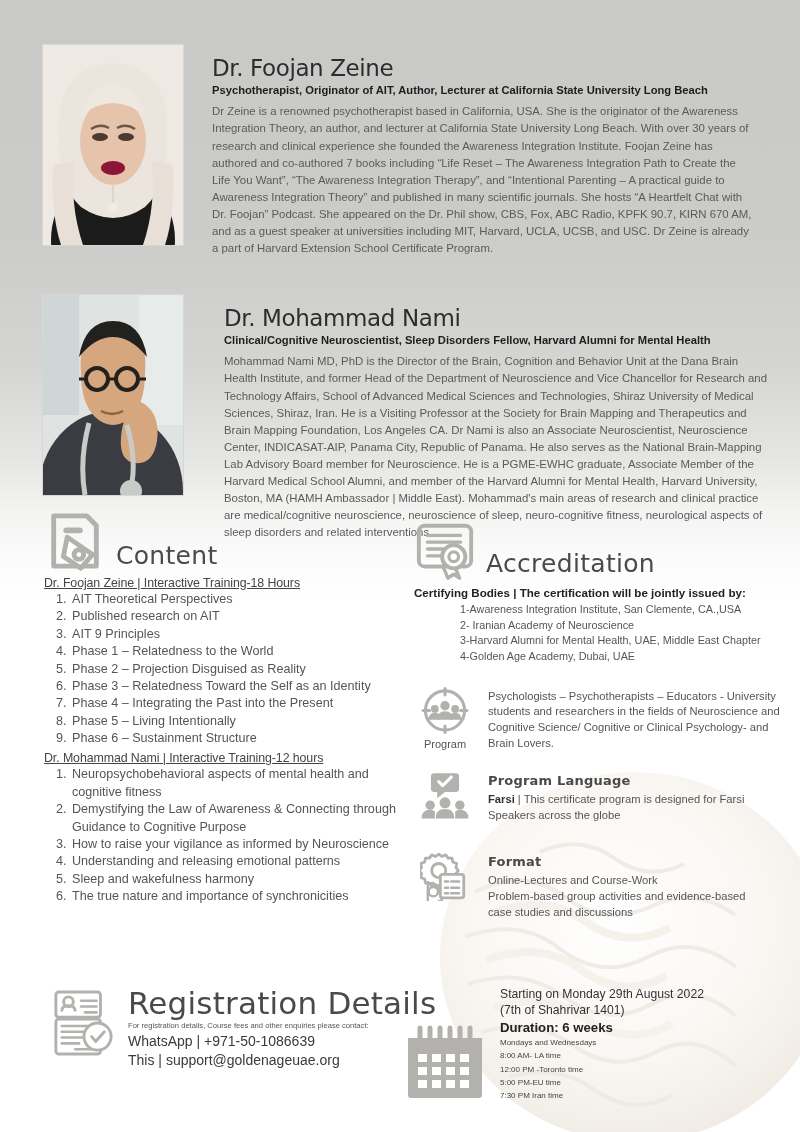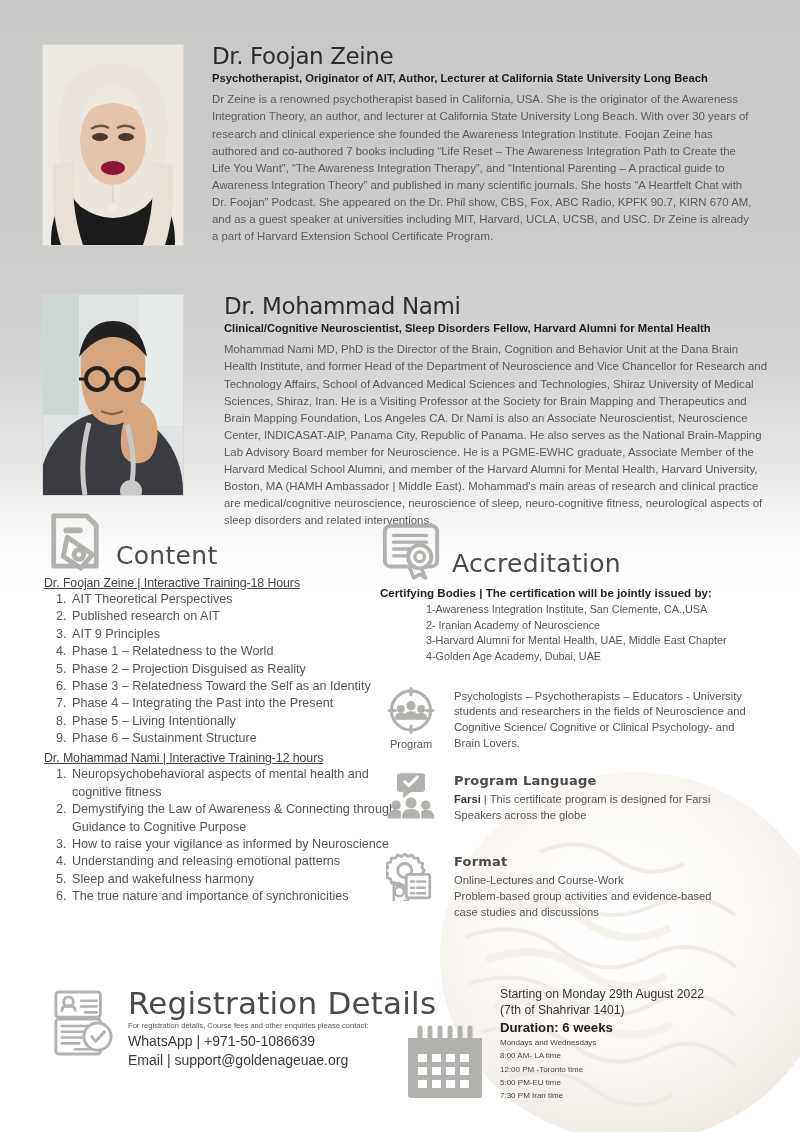--- a/index.html
+++ b/index.html
@@ -27,21 +27,21 @@
   .photo{
     width:140px;height:200px;flex:none;
     background:#e8e4df;border:1px solid #d7d7d5;
     overflow:hidden;position:relative;
   }
   .photo svg{position:absolute;inset:0;width:100%;height:100%;}
   .bio-text{margin-left:28px;width:545px;}
   .bio-name{
     font-family:"DejaVu Sans", sans-serif;
     font-size:23px;font-weight:400;color:#2c2c2c;letter-spacing:-.4px;
-    margin:0 0 2px 0;line-height:1.1;
+    margin:12px 0 2px 0;line-height:1.1;
   }
   .bio-role{
     font-size:11.2px;font-weight:bold;color:#1d1d1d;margin:0 0 6px 0;line-height:1.25;
   }
   .bio-body{
     font-size:11.4px;color:#5a5a5a;line-height:1.5;margin:0;text-align:left;
   }
 
   
   .sec-head{display:flex;align-items:flex-end;}
@@ -58,21 +58,21 @@
   .grp-title{
     font-size:12.4px;color:#454545;text-decoration:underline;
     margin:4px 0 1px 0;letter-spacing:-.1px;
   }
   ol.items{margin:0 0 0 4px;padding:0 0 0 22px;list-style:decimal;}
   ol.items li{
     font-size:12.6px;color:#555;line-height:1.38;margin:0;padding-left:2px;
   }
 
   
-  .col-right{position:absolute;left:380px;top:518px;width:370px;}
+  .col-right{position:absolute;left:414px;top:518px;width:370px;}
   .acc-bold{font-size:11.6px;font-weight:bold;color:#222;margin:6px 0 3px 0;}
   .acc-line{font-size:10.8px;color:#555;line-height:1.45;margin-left:46px;}
 
   .info-row{display:flex;margin-top:18px;}
   .info-icon{width:62px;flex:none;text-align:center;}
   .info-icon svg{width:50px;height:50px;display:block;margin:0 auto;}
   .info-icon .cap{font-size:11px;color:#555;margin-top:1px;}
   .info-body{margin-left:12px;font-size:11.2px;color:#555;line-height:1.42;padding-top:2px;}
   .info-head{
     font-family:"DejaVu Sans", sans-serif;
@@ -349,21 +349,21 @@
             <path d="M24 63 h22"></path>
         </g>
         <circle cx="47" cy="50" r="14" fill="#fff" stroke="#b2b1ae" stroke-width="3"></circle>
         <path d="M41 50 l4 5 l9 -10" fill="none" stroke="#b2b1ae" stroke-width="3" stroke-linecap="round" stroke-linejoin="round"></path>
       </svg>
     </div>
     <div class="reg-text">
       <div class="reg-title">Registration Details</div>
       <div class="reg-sub">For registration details, Course fees and other enquiries please contact:</div>
       <div class="reg-line"><span>WhatsApp  |  </span><span>+971-50-1086639</span></div>
-      <div class="reg-line"><span>Email  |  </span><span>support@goldenageuae.org</span></div>
+      <div class="reg-line"><span>This  |  </span><span>support@goldenageuae.org</span></div>
     </div>
   </div>
 
   <div class="dates">
     <div class="cal-icon">
       <svg viewBox="0 0 82 78">
         <g fill="none" stroke="#b2b1ae" stroke-width="5" stroke-linecap="round">
           <path d="M16 4 v10 a5 5 0 0 0 10 0 v-10"></path>
           <path d="M36 4 v10 a5 5 0 0 0 10 0 v-10"></path>
           <path d="M56 4 v10 a5 5 0 0 0 10 0 v-10"></path>

